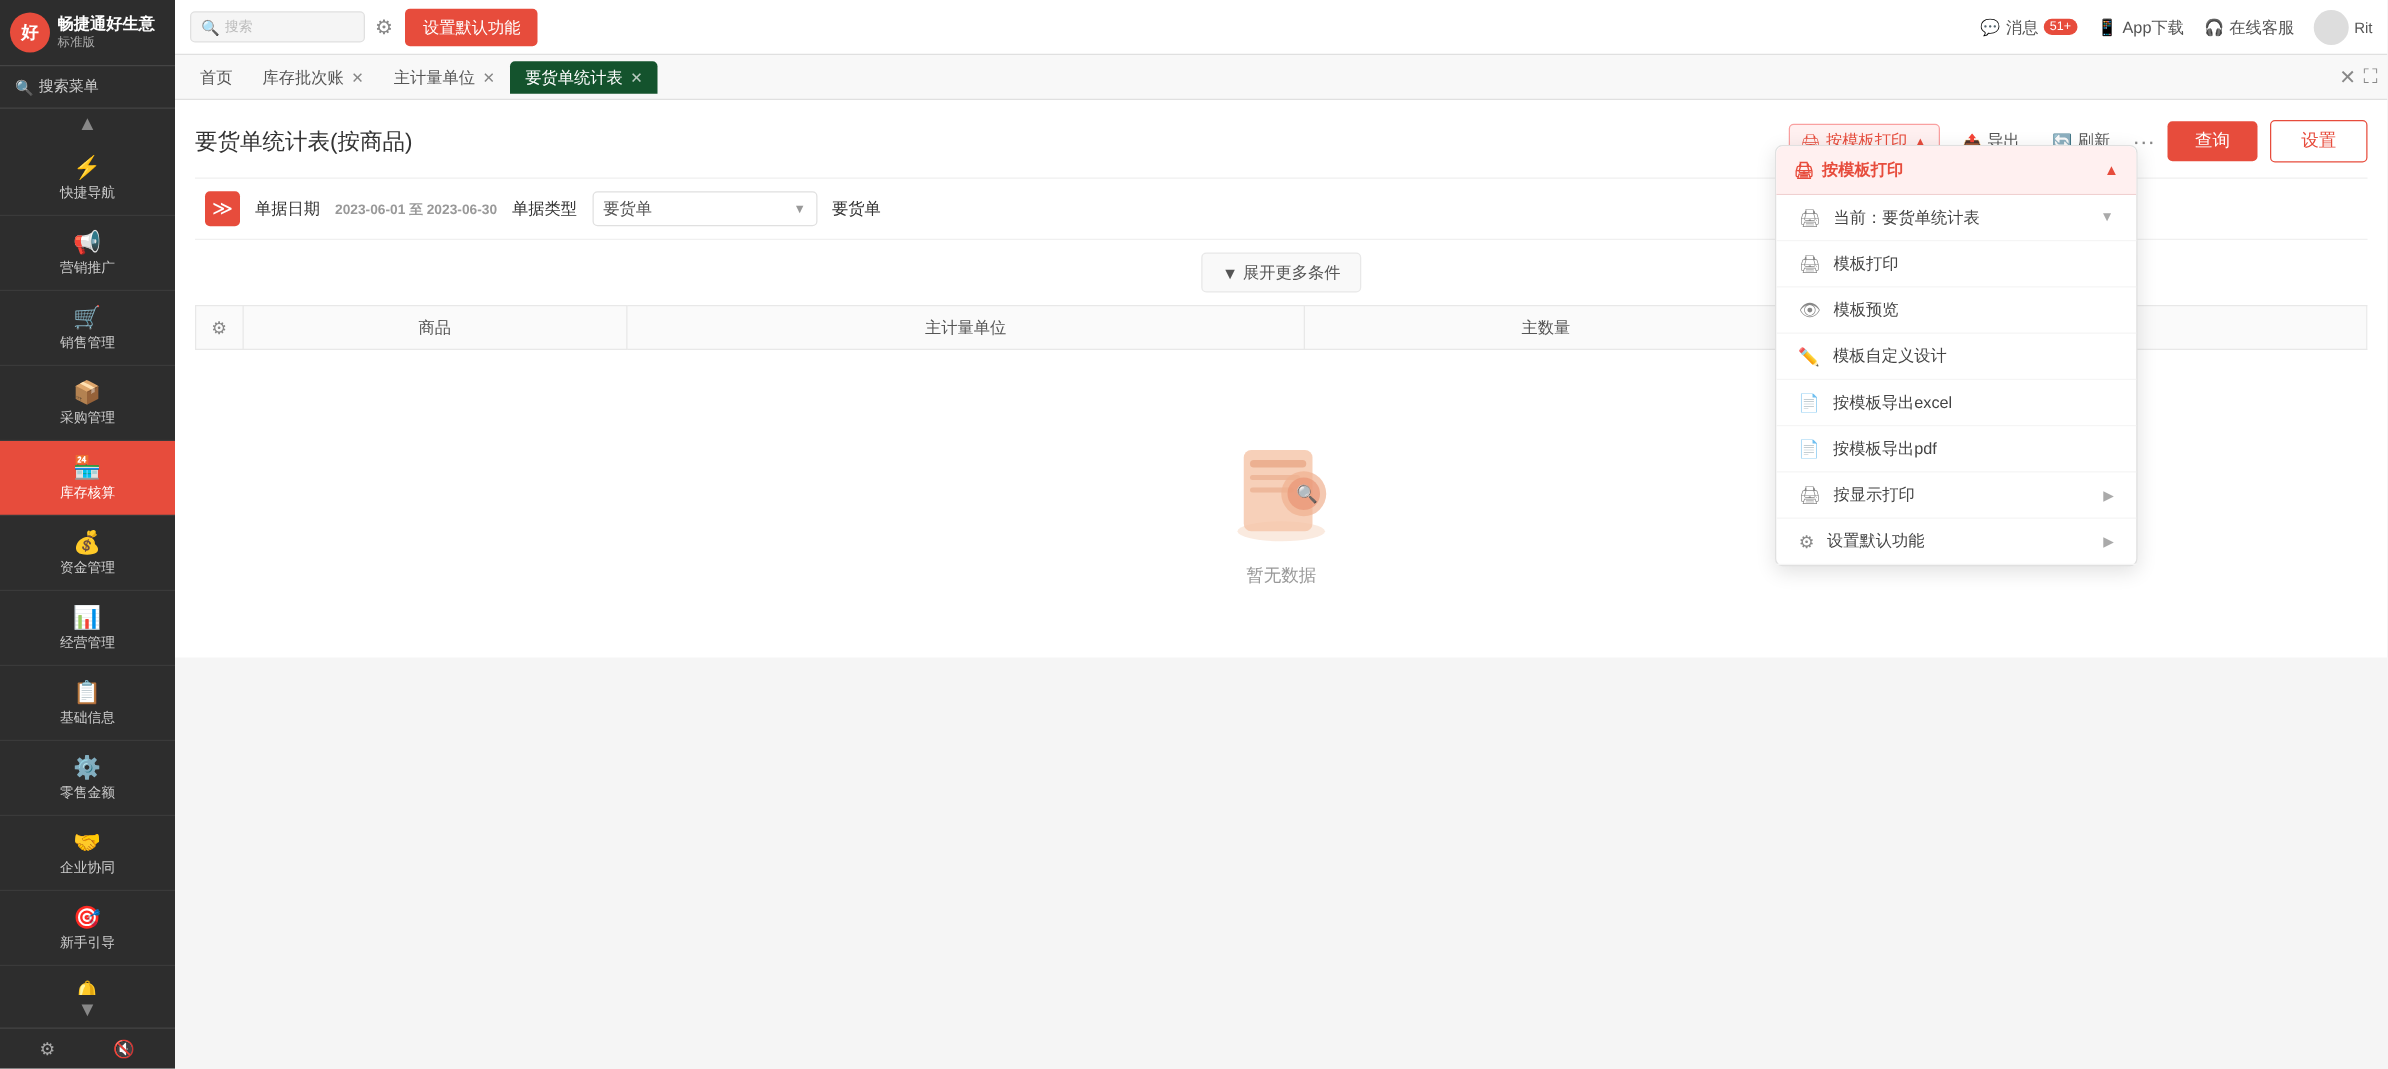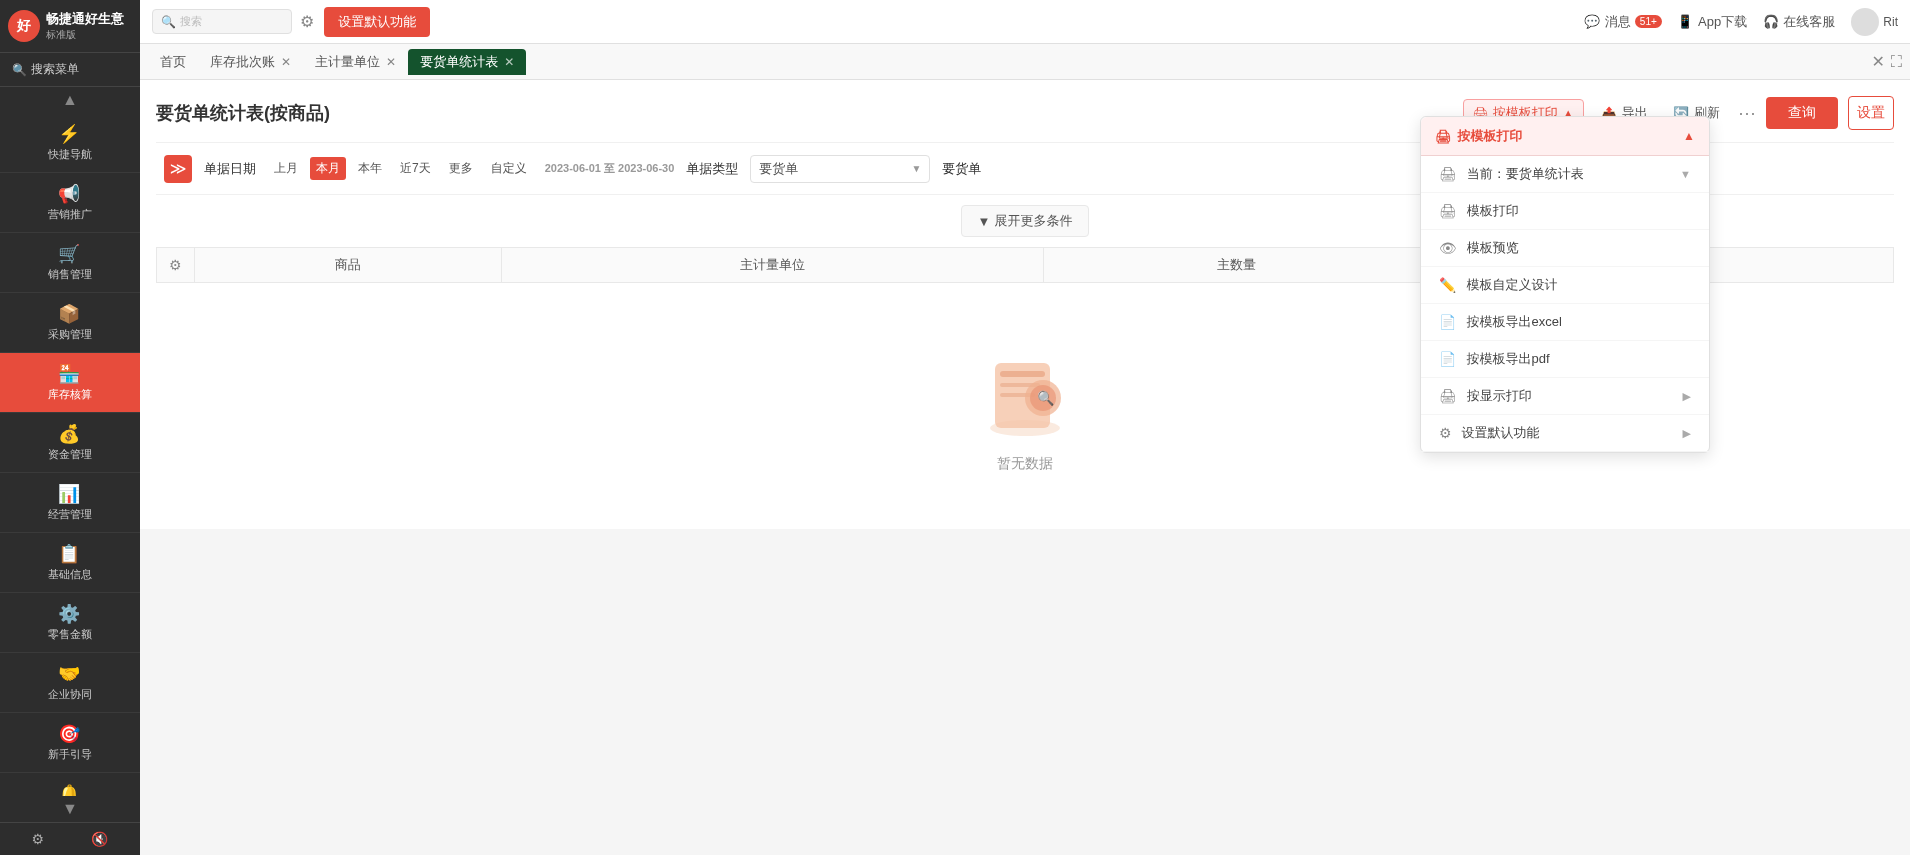--- a/index.html
+++ b/index.html
@@ -199,21 +199,21 @@
 
     
     .page-title-row {
       display: flex;
       align-items: center;
       justify-content: space-between;
       margin-bottom: 12px;
     }
     .page-title {
       font-size: 18px;
-      font-weight: bold;
+      font-weight: normal;
       color: #333;
     }
     .toolbar-right {
       display: flex;
       align-items: center;
       gap: 10px;
       position: relative;
     }
     .toolbar-btn {
       display: flex;
@@ -249,21 +249,21 @@
       border-radius: 4px;
       padding: 7px 22px;
       font-size: 14px;
       cursor: pointer;
     }
     .settings-btn {
       background: white;
       color: #e74c3c;
       border: 1px solid #e74c3c;
       border-radius: 4px;
-      padding: 7px 8px;
+      padding: 7px 24px;
       font-size: 14px;
       cursor: pointer;
     }
 
     
     .filter-row {
       display: flex;
       align-items: center;
       gap: 12px;
       margin-bottom: 10px;
@@ -579,28 +579,20 @@
           <button class="query-btn">查询</button>
           <button class="settings-btn">设置</button>
         </div>
       </div>
 
       <div class="filter-row">
         <div style="display:flex;align-items:center;gap:4px;padding-left:8px;">
           <div style="width:28px;height:28px;background:#e74c3c;border-radius:4px;display:flex;align-items:center;justify-content:center;color:white;font-size:16px;cursor:pointer;">≫</div>
         </div>
         <span class="filter-label">单据日期</span>
-        <div class="date-filter">
-          <button class="date-btn">上月</button>
-          <button class="date-btn active">本月</button>
-          <button class="date-btn">本年</button>
-          <button class="date-btn">近7天</button>
-          <button class="date-btn">更多</button>
-          <button class="date-btn">自定义</button>
-        </div>
         <span class="date-range">2023-06-01 至 2023-06-30</span>
         <span class="filter-label">单据类型</span>
         <div class="filter-select">
           <span>要货单</span>
           <span class="chevron">▼</span>
         </div>
         <span class="filter-label">要货单</span>
       </div>
 
       <div style="display:flex;justify-content:center;margin-bottom:10px;">

